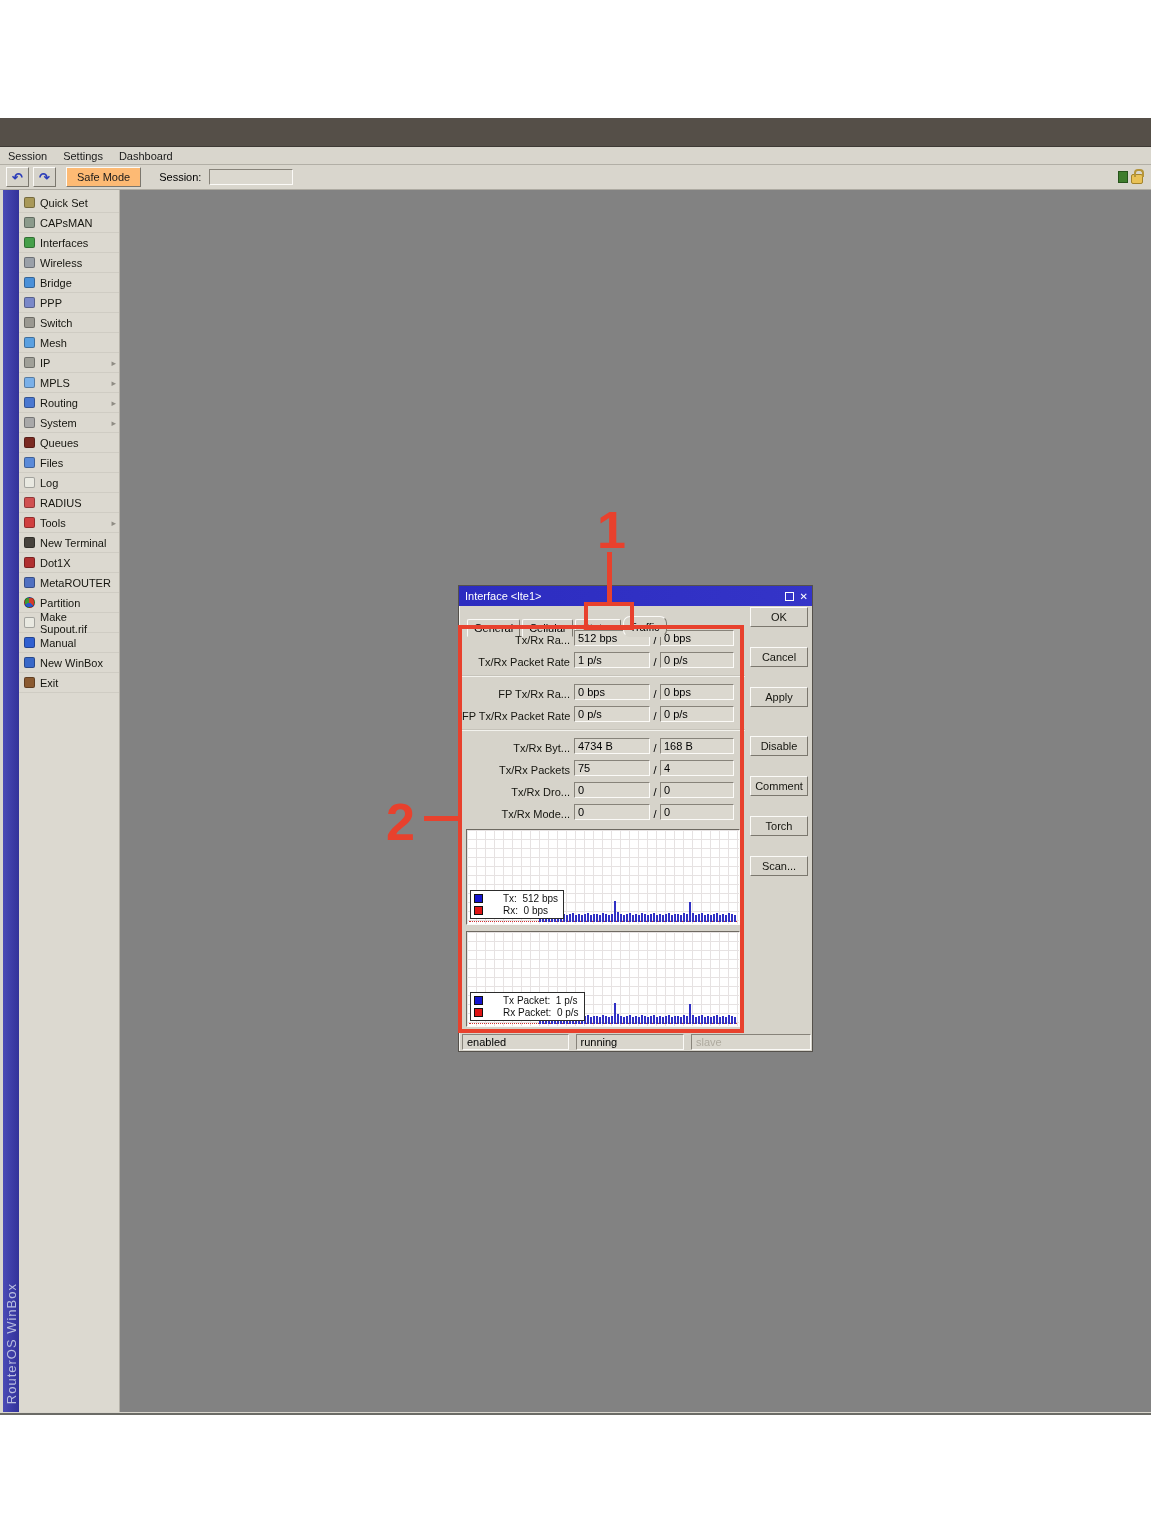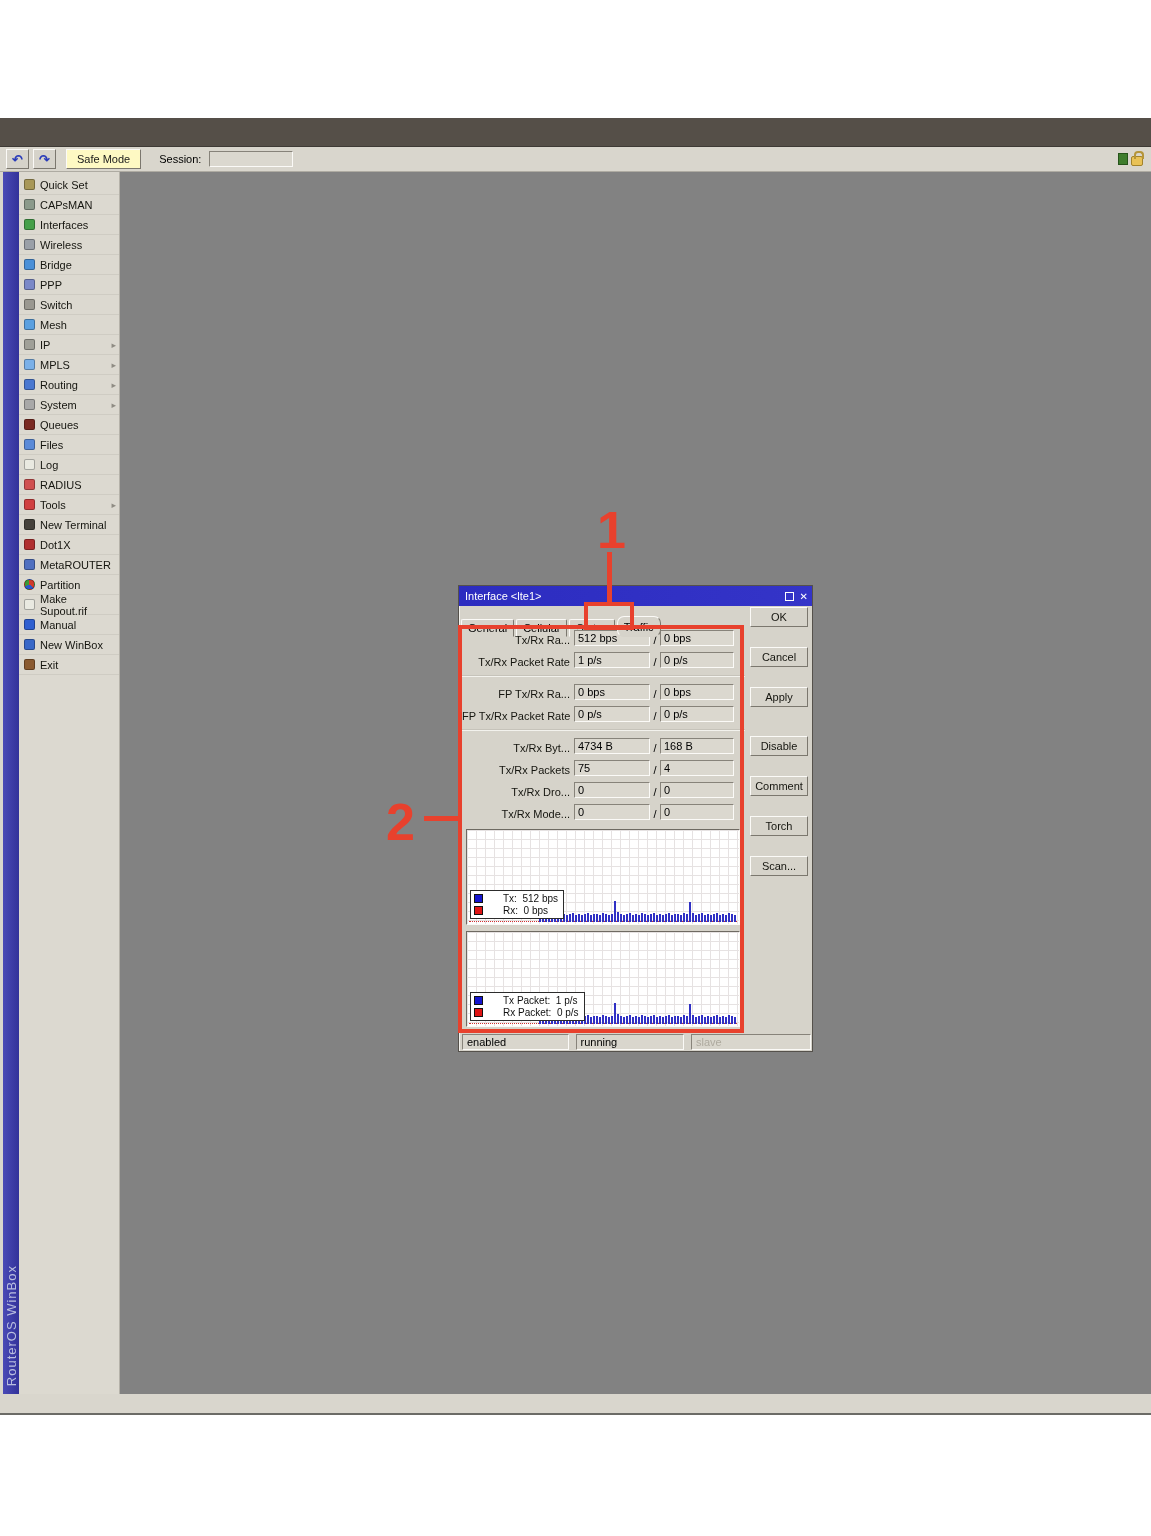--- a/index.html
+++ b/index.html
@@ -5,21 +5,21 @@
   * { margin:0; padding:0; box-sizing:border-box; }
   html,body { width:1151px; height:1536px; background:#ffffff; font-family:"Liberation Sans","DejaVu Sans",sans-serif; position:relative; overflow:hidden; }
 
   
   .win { position:absolute; left:0; top:118px; width:1151px; height:1297px; background:#d9d6cd; border-bottom:2px solid #6b6b66; }
   .darkbar { height:29px; background:#554f48; border-bottom:1px solid #3e3a35; }
   .menubar { height:18px; background:#d9d6cd; display:flex; align-items:center; gap:16px; padding-left:8px; font-size:11px; color:#1a1a1a; border-bottom:1px solid #b2afa6; }
   .menu-item { cursor:default; }
   .toolbar { height:25px; background:#d9d6cd; display:flex; align-items:center; padding:0 6px; gap:4px; border-bottom:1px solid #aeaba2; }
   .tbtn { width:23px; height:20px; background:#d6d3ca; border:1px solid; border-color:#fbfaf7 #7b776e #7b776e #fbfaf7; font-size:13px; font-weight:bold; color:#2b3cb9; line-height:17px; text-align:center; }
-  .safe-btn { height:20px; margin-left:6px; padding:0 10px; background:#fef9c3; border:1px solid; border-color:#fbfaf7 #7b776e #7b776e #fbfaf7; font-size:11px; color:#1a1a1a; }
+  .safe-btn { height:20px; margin-left:6px; padding:0 10px; background:#fdba74; border:1px solid; border-color:#fbfaf7 #7b776e #7b776e #fbfaf7; font-size:11px; color:#1a1a1a; }
   .session-label { margin-left:14px; font-size:11px; }
   .session-input { width:84px; height:16px; margin-left:4px; background:#dbd8cf; border:1px solid; border-color:#87837a #fbfaf7 #fbfaf7 #87837a; font-size:11px; padding:0 3px; }
   .tb-right { margin-left:auto; display:flex; align-items:center; gap:3px; padding-right:2px; }
   .green-ind { width:10px; height:12px; background:#3f7d2d; border:1px solid #27541b; }
   .lock { width:12px; height:10px; background:#e9c257; border:1px solid #a3832b; border-radius:2px; position:relative; margin-top:4px; }
   .lock::before { content:""; position:absolute; left:2px; top:-6px; width:6px; height:6px; border:2px solid #b59539; border-bottom:none; border-radius:4px 4px 0 0; }
 
   .mainrow { display:flex; height:1222px; padding-left:3px; }
   .bluestrip { width:16px; background:linear-gradient(90deg,#4a4ab6,#32329a); position:relative; }
   .brand { position:absolute; bottom:8px; left:1px; writing-mode:vertical-rl; transform:rotate(180deg); font-size:13px; color:#b9bedf; letter-spacing:1px; white-space:nowrap; }
@@ -29,21 +29,21 @@
   .side-icon[data-name="partition-icon"] { border-radius:50%; background:conic-gradient(#d23c2c 0 130deg,#2c58c8 130deg 250deg,#3c9a34 250deg 360deg) !important; }
   .side-arrow { margin-left:auto; font-size:9px; color:#8f8c83; }
   .workspace { flex:1; background:#828282; }
 
   
   .dialog { position:absolute; left:458px; top:585px; width:355px; height:467px; background:#d6d3ca; border:1px solid #55514b; box-shadow:inset 1px 1px 0 #f2f1ec; }
   .dlg-title { height:20px; background:linear-gradient(90deg,#2c2cc0,#3434c8); color:#ffffff; font-size:11px; display:flex; align-items:center; padding:0 4px 0 6px; }
   .dlg-title-btns { margin-left:auto; display:flex; gap:6px; align-items:center; }
   .restore-glyph { width:9px; height:9px; border:1px solid #ffffff; display:inline-block; }
   .close-glyph { color:#ffffff; font-size:10px; font-weight:bold; line-height:9px; }
-  .tabs { height:31px; display:flex; align-items:flex-end; padding-left:2px; gap:2px; }
+  .tabs { height:31px; display:flex; align-items:flex-end; padding-left:8px; gap:2px; }
   .tab { height:18px; padding:0 6px; background:#d6d3ca; border:1px solid; border-color:#fbfaf7 #7b776e #d6d3ca #fbfaf7; border-radius:2px 2px 0 0; font-size:11px; line-height:17px; cursor:default; }
   .tab.active { height:21px; line-height:20px; position:relative; z-index:3;border-radius:7px; }
   .fields { position:absolute; left:3px; top:44px; width:283px; }
   .frow { display:flex; align-items:flex-end; height:16px; margin-bottom:6px; }
   .flabel { width:108px; text-align:right; font-size:11px; margin-right:4px; color:#15150f; white-space:nowrap; }
   .finput { width:76px; height:16px; background:#dbd8cf; border:1px solid; border-color:#87837a #fbfaf7 #fbfaf7 #87837a; font-size:11px; padding:0 3px; font-family:inherit; }
   .finput.second { width:74px; }
   .fslash { width:10px; text-align:center; font-size:11px; }
   .divider { height:2px; border-top:1px solid #c6c3ba; border-bottom:1px solid #f3f2ed; margin:7px 0 7px 0; }
   .btncol { position:absolute; left:291px; top:21px; width:60px; display:flex; flex-direction:column; gap:20px; }
@@ -74,20 +74,25 @@
   .ann-box { border:4px solid #e8412d; background:transparent; }
   .ann-vline { width:5px; background:#e8412d; }
   .ann-hline { height:5px; background:#e8412d; }
 </style>
 </head>
 <body>
 
 <div class="win" data-name="app-window">
   <div class="darkbar" data-name="window-title-bar"></div>
 
+  <div class="menubar" data-name="menu-bar" id="menubar">
+      <span class="menu-item" data-name="menu-session">Session</span>
+      <span class="menu-item" data-name="menu-settings">Settings</span>
+      <span class="menu-item" data-name="menu-dashboard">Dashboard</span>
+    </div>
 
   <div class="toolbar" data-name="toolbar">
     <button class="tbtn" data-name="undo-button"><span data-name="undo-icon">↶</span></button>
     <button class="tbtn" data-name="redo-button"><span data-name="redo-icon">↷</span></button>
     <button class="safe-btn" data-name="safe-mode-button">Safe Mode</button>
     <span class="session-label" data-name="session-label">Session:</span>
     <input class="session-input" data-name="session-input" value="" style="">
     <span class="tb-right" data-name="toolbar-right-icons">
       <span class="green-ind" data-name="connection-status-icon"></span>
       <span class="lock" data-name="secure-lock-icon"></span>

